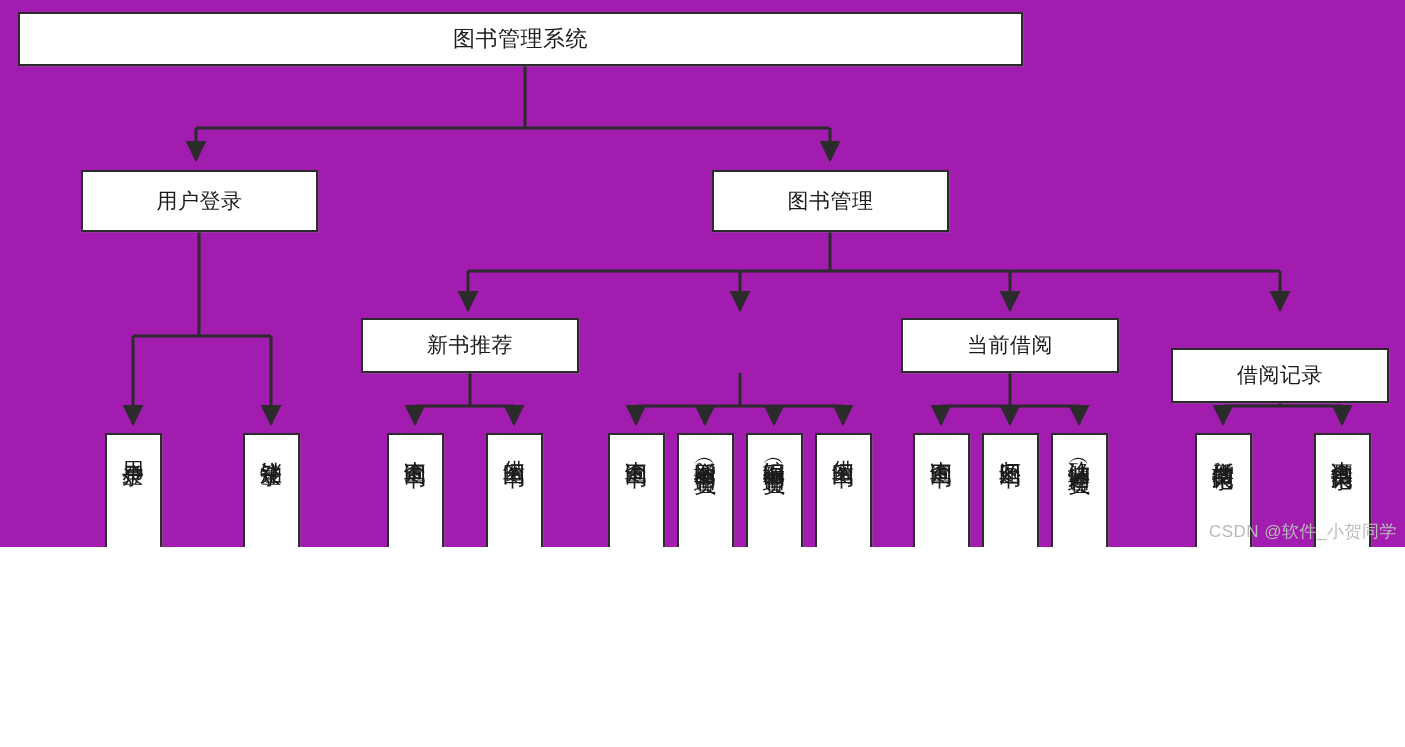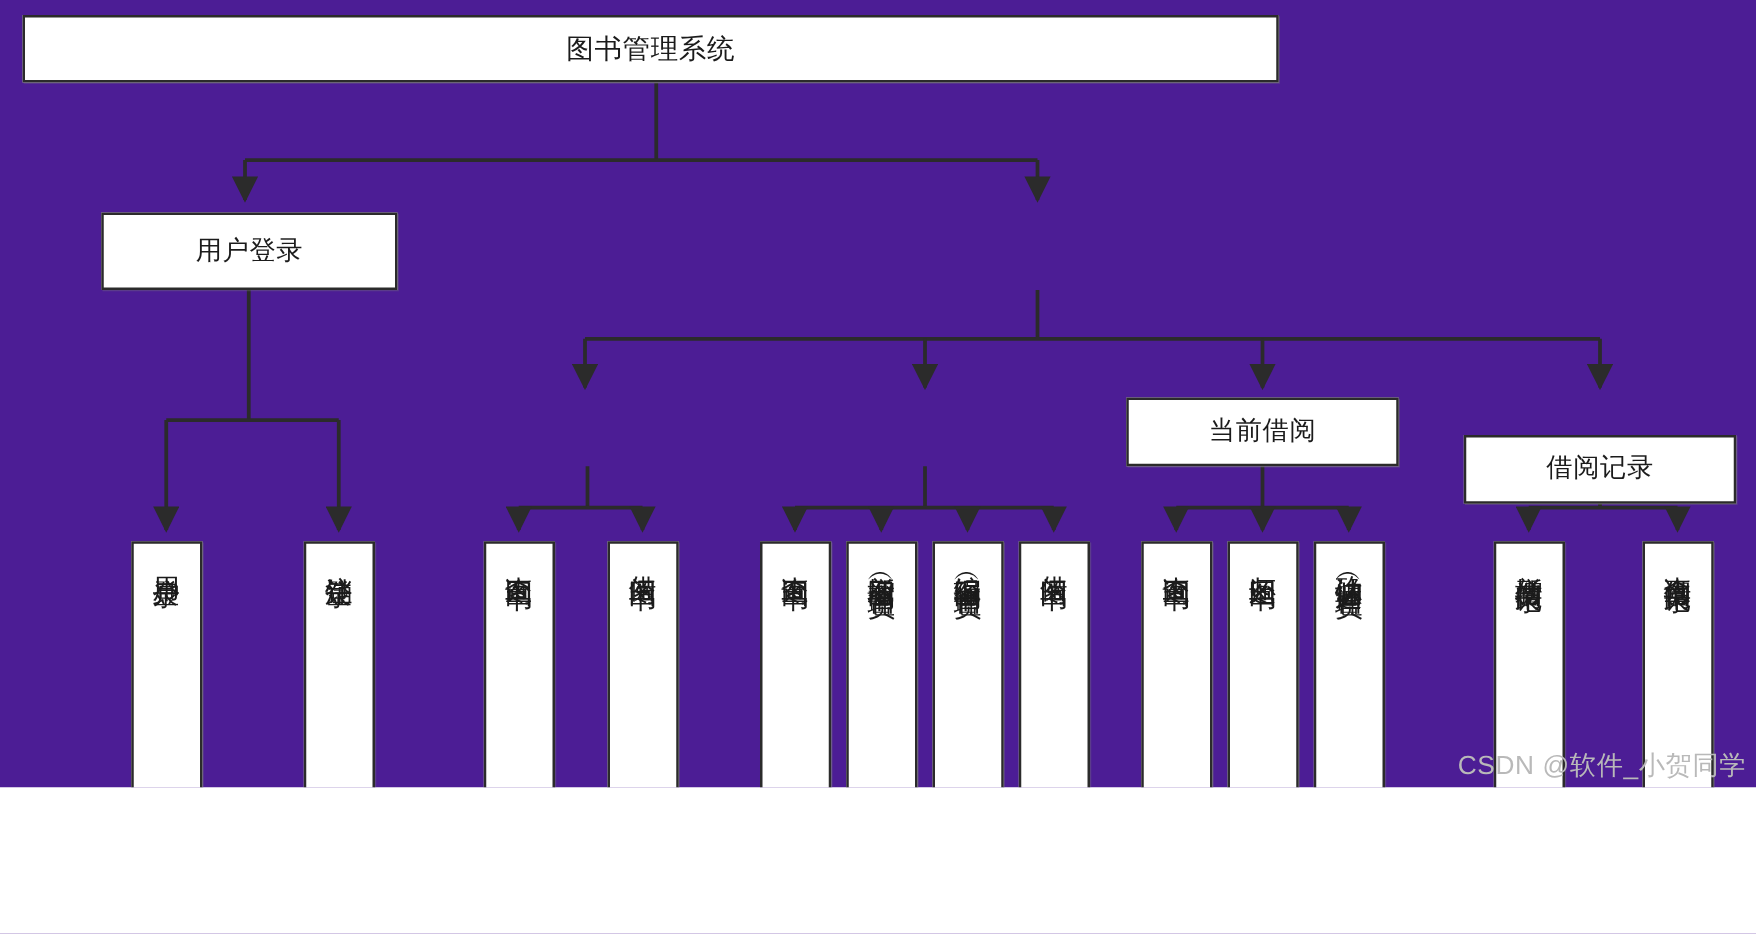--- a/index.html
+++ b/index.html
@@ -1,22 +1,22 @@
 <!DOCTYPE html>
 <html><head>
 <meta charset="utf-8">
 <title>图书管理系统 功能结构图</title>
 <style>
   html,body{margin:0;padding:0;background:#ffffff;}
   body{font-family:"Liberation Sans","DejaVu Sans",sans-serif;}
   #canvas{
     position:relative;
     width:1405px;
-    height:630px;
-    background:#4c1d95;
+    height:547px;
+    background:#a21caf;
     overflow:hidden;
   }
   svg#wires{
     position:absolute;
     left:0;top:0;
     width:1405px;height:747px;
     pointer-events:none;
   }
   .node{
     position:absolute;
@@ -49,21 +49,21 @@
     text-orientation:upright;
     font-size:22px;
     line-height:1.05;
     letter-spacing:2px;
     white-space:nowrap;
   }
   .watermark{
     position:absolute;
     right:8px;
     bottom:4px;
-    font-size:21px;
+    font-size:17px;
     color:#b9b9b9;
     letter-spacing:0.5px;
     white-space:nowrap;
     user-select:none;
   }
 </style>
 </head>
 <body>
 
 <div id="canvas">
@@ -118,21 +118,27 @@
     </g>
   </svg>
 
   <div class="node root h" style="left:18px;top:12px;width:1005px;height:54px;">
     <span class="lbl">图书管理系统</span>
   </div>
 
   <div class="node h" style="left:81px;top:170px;width:237px;height:62px;">
     <span class="lbl">用户登录</span>
   </div>
+  <div class="node h" style="left:712px;top:170px;width:237px;height:62px;">
+    <span class="lbl">图书管理</span>
+  </div>
 
+  <div class="node h" style="left:361px;top:318px;width:218px;height:55px;">
+    <span class="lbl">新书推荐</span>
+  </div>
   <div class="node h" style="left:901px;top:318px;width:218px;height:55px;align-items:center;">
     <span class="lbl">当前借阅</span>
   </div>
   <div class="node h" style="left:1171px;top:318px;width:218px;height:55px;margin-top:30px;">
     <span class="lbl">借阅记录</span>
   </div>
 
   <div class="node v" style="left:105px;top:433px;width:57px;height:300px;">
     <span class="lbl">用户登录</span>
   </div>

